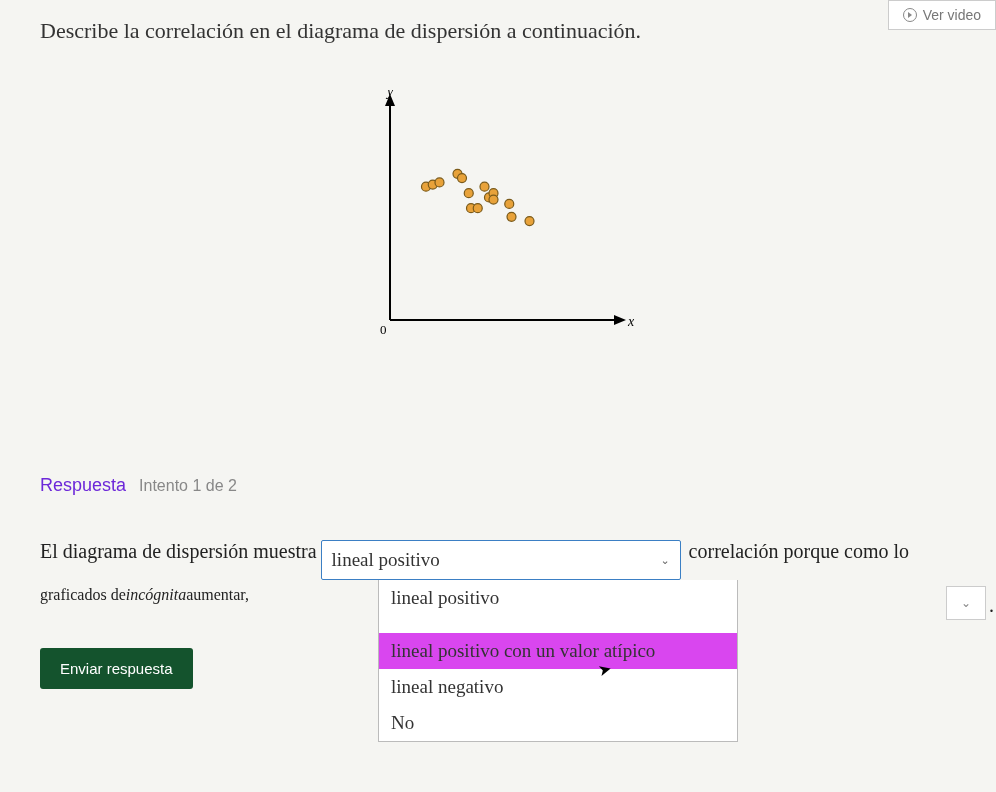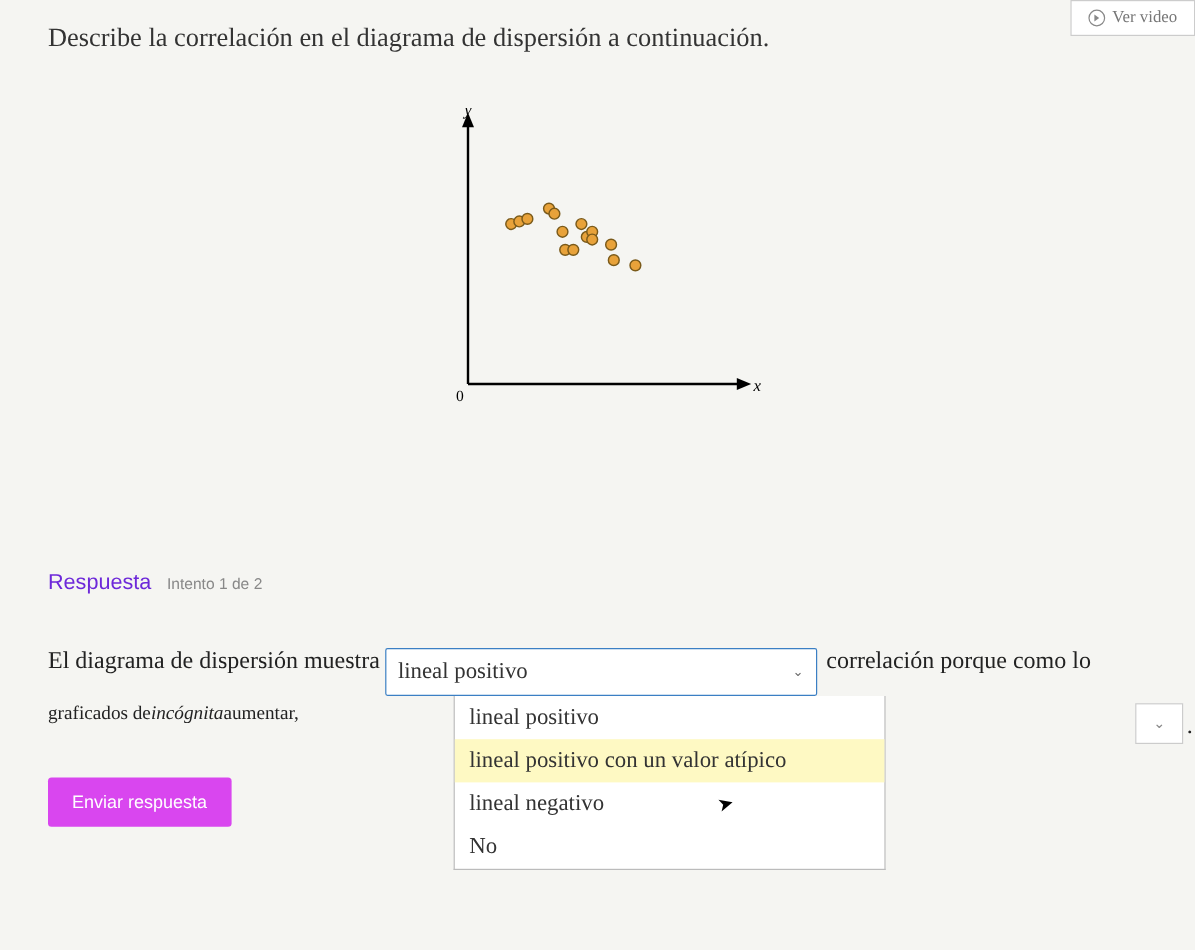--- a/index.html
+++ b/index.html
@@ -12,21 +12,21 @@
       overflow: hidden;
       color: #222;
     }
     .ver-video-btn {
       position: absolute;
       top: 0;
       right: 0;
       border: 1px solid #ccc;
       background: #fff;
       padding: 6px 14px;
-      font-family: Liberation Serif, serif;
+      font-family: Liberation Sans, sans-serif;
       font-size: 14px;
       color: #777;
       display: flex;
       align-items: center;
       gap: 6px;
       cursor: pointer;
     }
     .play-icon {
       width: 14px;
       height: 14px;
@@ -61,21 +61,21 @@
     }
     .chart-svg { width: 100%; height: 100%; }
     .respuesta-head {
       position: absolute;
       top: 475px;
       left: 40px;
       font-family: Arial, sans-serif;
       font-size: 18px;
     }
     .respuesta-head .lbl { font-weight: normal; color: #6d28d9; }
-    .respuesta-head .attempt { color: #888; font-size: 13px; margin-left: 8px; }
+    .respuesta-head .attempt { color: #888; font-size: 16px; margin-left: 8px; }
     .sentence-row1 {
       position: absolute;
       top: 540px;
       left: 40px;
       font-size: 20px;
       display: flex;
       gap: 4px;
       white-space: nowrap;
     }
     .sentence-row2 {
@@ -117,27 +117,27 @@
       border: 1px solid #bbb;
       border-top: none;
       font-size: 19px;
       z-index: 10;
     }
     .dropdown-item {
       padding: 7px 12px;
       cursor: pointer;
       color: #333;
     }
-    .dropdown-item.hover { background: #fef9c3; }
+    .dropdown-item.hover { background: #d946ef; margin-top: 17px; }
     .after-select { margin-left: 4px; }
     .submit-btn {
       position: absolute;
       top: 648px;
       left: 40px;
-      background: #d946ef;
+      background: #14532d;
       color: #fff;
       border: none;
       padding: 12px 20px;
       font-family: Arial, sans-serif;
       font-size: 15px;
       border-radius: 3px;
       cursor: pointer;
     }
     .second-select {
       position: absolute;

